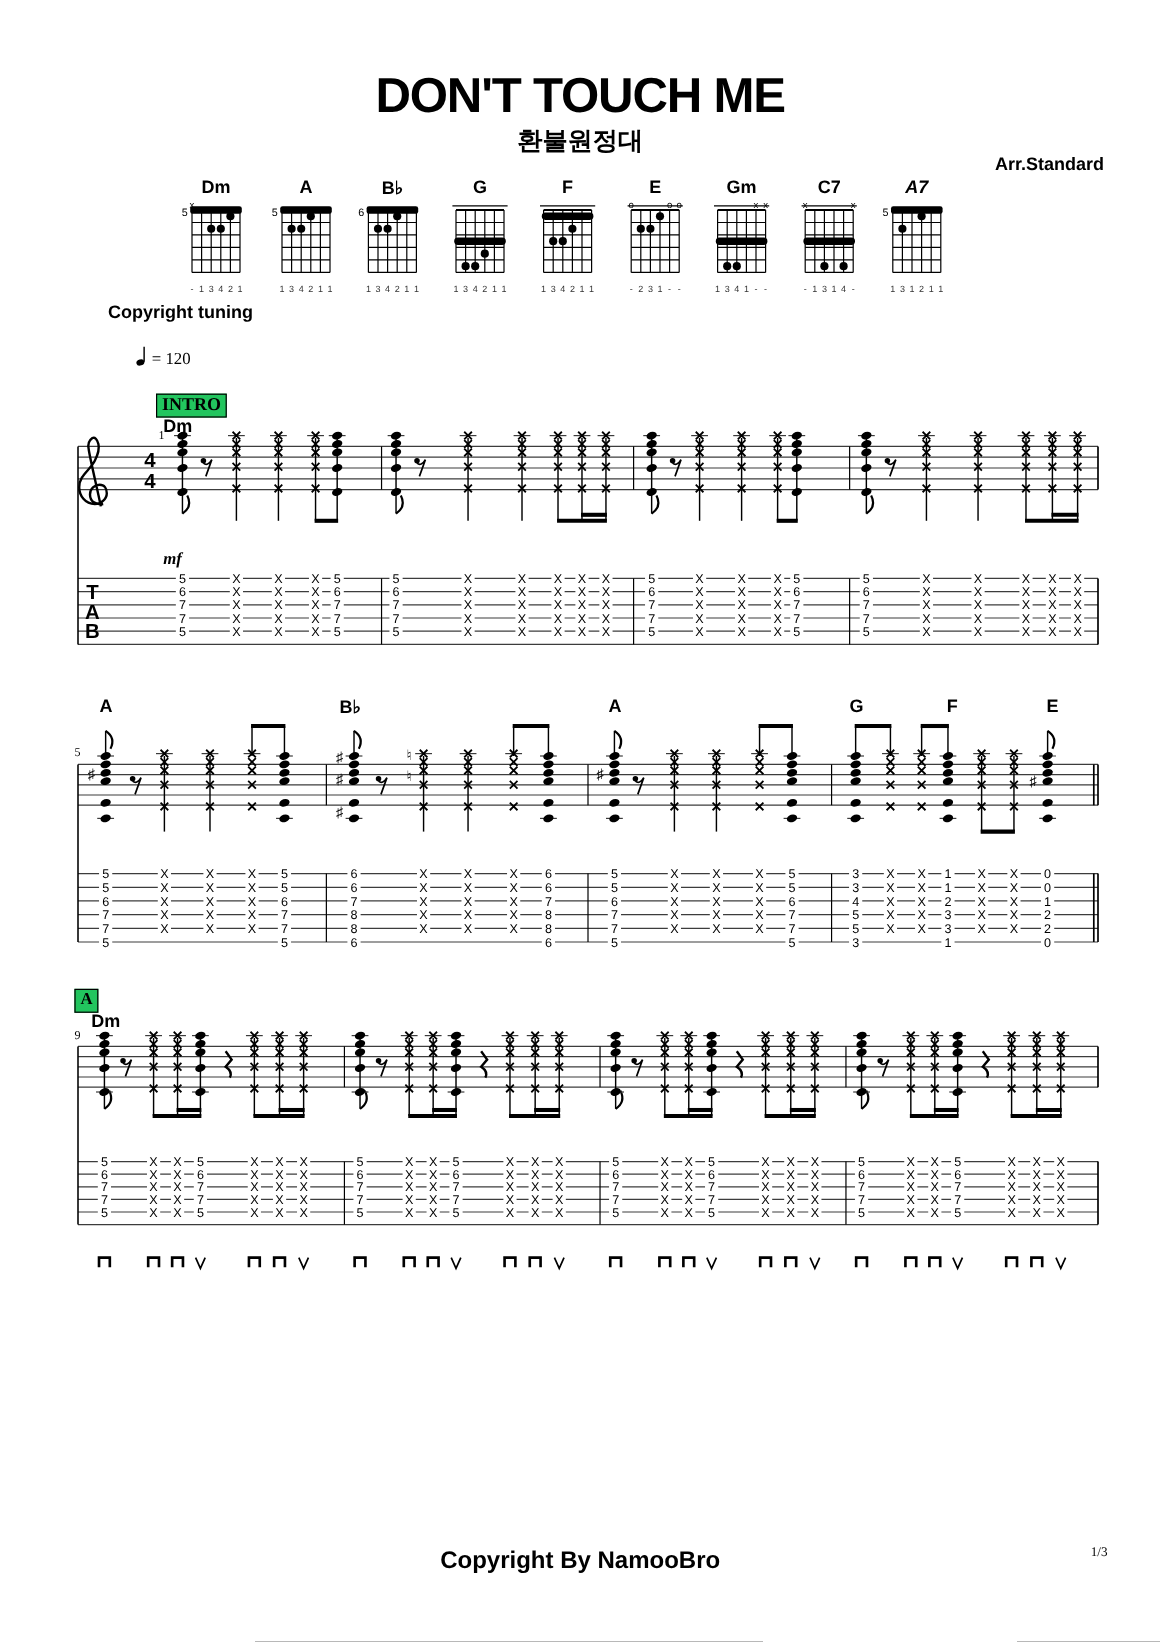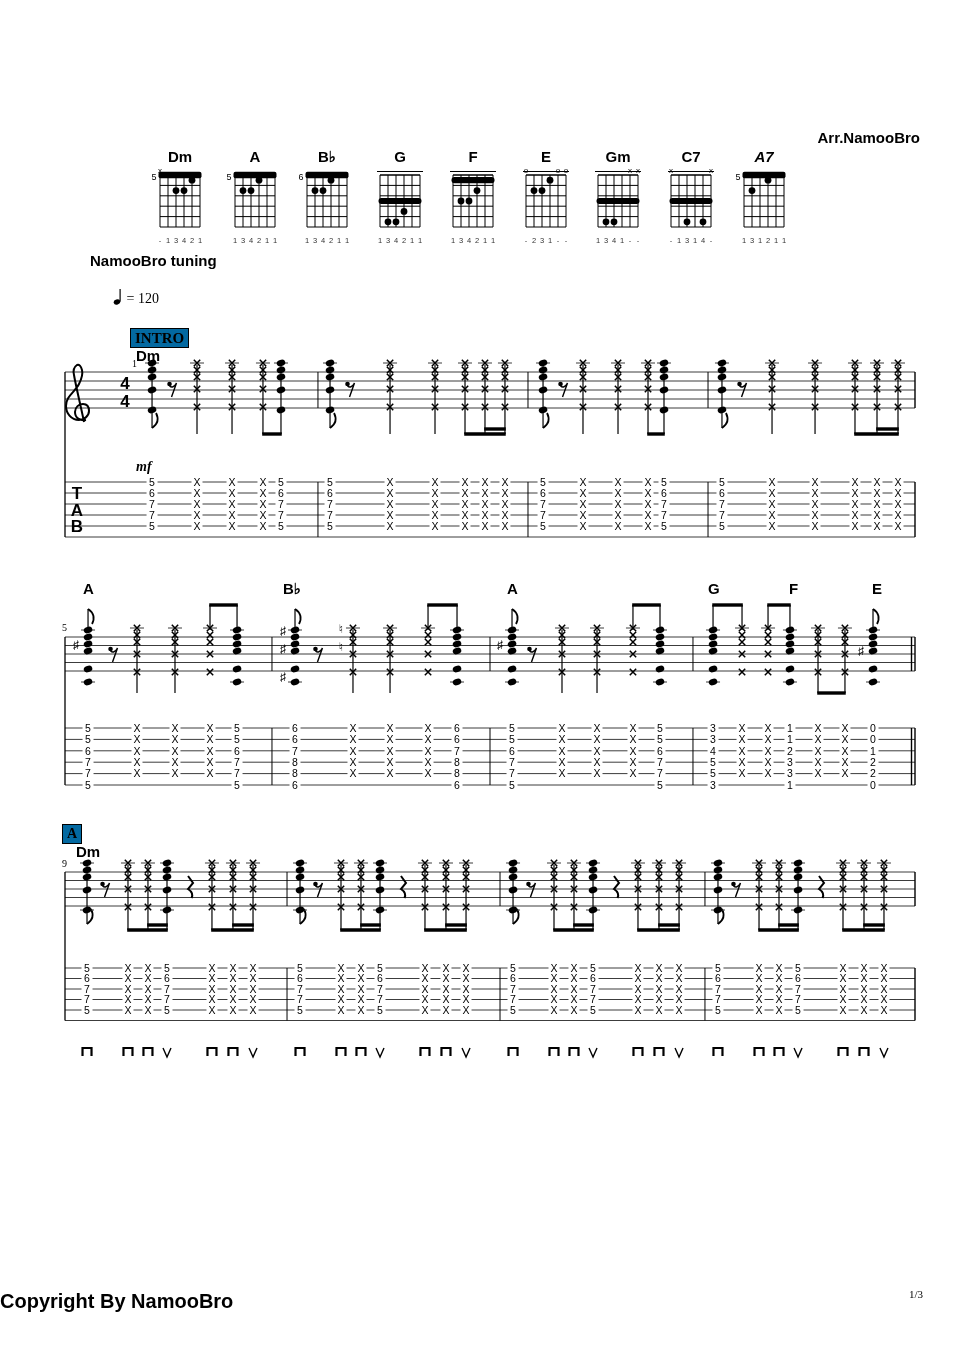--- a/index.html
+++ b/index.html
@@ -6,39 +6,41 @@
   .page{position:relative;width:967px;height:1368px;background:#fff;margin:0 auto;
         font-family:"Liberation Sans",sans-serif;color:#000;overflow:hidden;}
   .abs{position:absolute;}
   .title{top:56px;left:0;right:0;text-align:center;font-size:41px;font-weight:bold;letter-spacing:-1px;}
   .subtitle{top:103px;left:0;right:0;text-align:center;font-size:21px;font-weight:bold;}
   .arranger{top:129px;right:47px;font-size:15px;font-weight:bold;}
   .tuning{top:252px;left:90px;font-size:15px;font-weight:bold;}
   .tempo{top:288px;left:113px;font-size:14px;font-weight:normal;font-family:"Liberation Serif",serif;}
   .tempo svg{vertical-align:-3px;}
   .sec-box{border:1.6px solid #000;font-family:"Liberation Serif",serif;font-weight:bold;
-           padding:0 4px;line-height:18px;font-size:15px;background:#0369a1;}
+           padding:0 4px;line-height:18px;font-size:15px;background:#22c55e;}
   .intro-box{top:328px;left:130px;}
   .a-box{top:824px;left:62px;font-size:14px;}
   .chordname{font-size:15px;font-weight:bold;}
   .sys1-chord{top:347px;left:136px;}
   .sys3-chord{top:843px;left:76px;}
   .mnum{font-family:"Liberation Serif",serif;font-size:10px;}
   .mf{top:459px;left:136px;font-family:"Liberation Serif",serif;font-style:italic;font-weight:bold;font-size:14px;}
-  .copyright{top:1290px;left:0;right:0;text-align:left;font-size:20px;font-weight:bold;}
+  .copyright{top:1290px;left:0;right:0;text-align:center;font-size:20px;font-weight:bold;}
   .pagenum{top:1288px;right:44px;font-family:"Liberation Serif",serif;font-size:11px;}
   .chord-name{position:absolute;width:64px;text-align:center;font-size:15px;font-weight:bold;}
   svg text{font-family:"Liberation Sans",sans-serif;}
 </style>
 </head>
 <body>
 
 <div class="page">
 
-  <div class="abs arranger">Arr.NamooBro</div>
+  <div class="abs title">DON'T TOUCH ME</div>
+  <div class="abs subtitle">환불원정대</div>
+  <div class="abs arranger">Arr.Standard</div>
 
   <div id="chord-row">
       <div class="chord-name" style="left: 148px; top: 148px;">Dm</div>
       <svg width="64" height="82" style="position:absolute;left:148px;top:165px;">
         <text x="12" y="8" font-size="8" fill="#000" text-anchor="middle">x</text>
         <line x1="12" y1="10" x2="52" y2="10" stroke="#000" stroke-width="1.6"></line>
         <line x1="12" y1="20.4" x2="52" y2="20.4" stroke="#000" stroke-width="1"></line>
         <line x1="12" y1="30.8" x2="52" y2="30.8" stroke="#000" stroke-width="1"></line>
         <line x1="12" y1="41.2" x2="52" y2="41.2" stroke="#000" stroke-width="1"></line>
         <line x1="12" y1="51.6" x2="52" y2="51.6" stroke="#000" stroke-width="1"></line>
@@ -267,21 +269,21 @@
         <circle cx="36" cy="15.2" r="3.4" fill="#000"></circle>
         <text x="12" y="78" font-size="7.5" fill="#333" text-anchor="middle">1</text>
         <text x="20" y="78" font-size="7.5" fill="#333" text-anchor="middle">3</text>
         <text x="28" y="78" font-size="7.5" fill="#333" text-anchor="middle">1</text>
         <text x="36" y="78" font-size="7.5" fill="#333" text-anchor="middle">2</text>
         <text x="44" y="78" font-size="7.5" fill="#333" text-anchor="middle">1</text>
         <text x="52" y="78" font-size="7.5" fill="#333" text-anchor="middle">1</text>
       </svg>
     </div>
 
-  <div class="abs tuning">NamooBro tuning</div>
+  <div class="abs tuning">Copyright tuning</div>
 
   <div class="abs tempo">
     <svg width="10" height="18">
       <ellipse cx="4" cy="14" rx="3.4" ry="2.5" fill="#000" transform="rotate(-18 4 14)"></ellipse>
       <line x1="7.1" y1="13.5" x2="7.1" y2="1" stroke="#000" stroke-width="1.2"></line>
     </svg>
     <span>= 120</span>
   </div>
 
   <div class="abs sec-box intro-box">INTRO</div>

